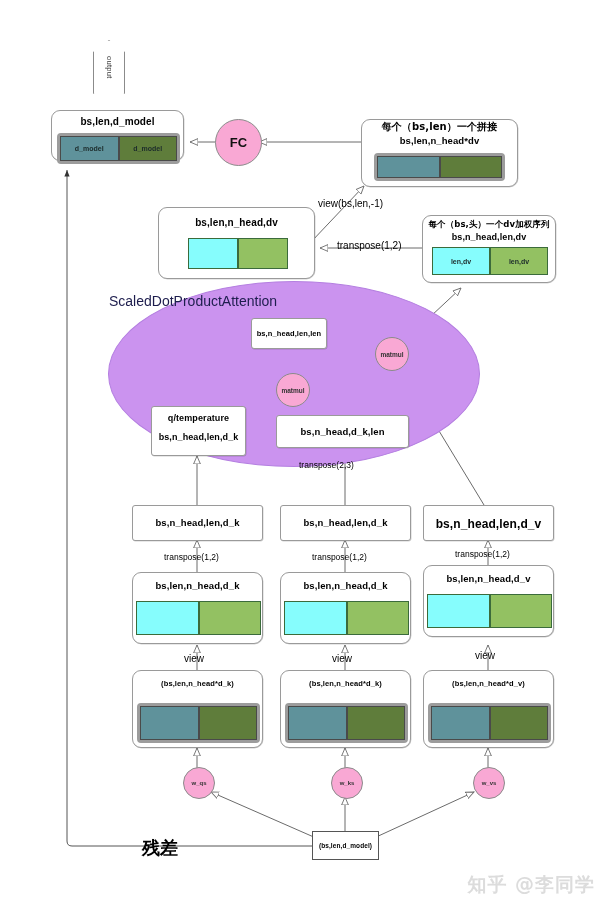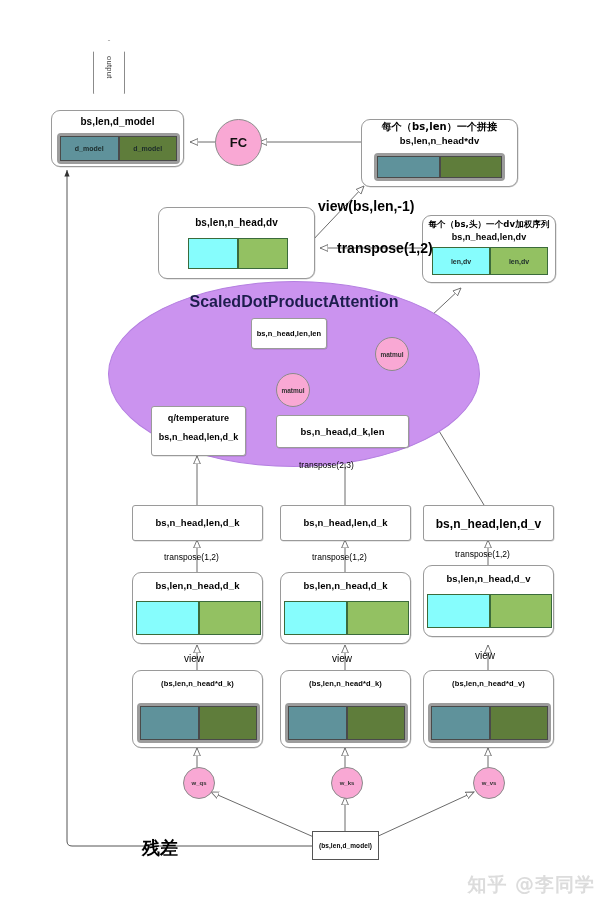--- a/index.html
+++ b/index.html
@@ -40,32 +40,32 @@
   .olive{background:#5f7d3b;}
   .cyan{background:#86fdfd;}
   .ltgreen{background:#93c162;}
 
   
   .ellipse{
     position:absolute;border-radius:50%;
     background:#cb93ef;border:1px solid #b47fe0;
   }
   .ellipse-title{
-    position:absolute;width:100%;text-align:center;top:11px;
-    font-weight:bold;font-size:16px;color:#1d1d4d;
+    position:absolute;width:100%;top:11px;
+    font-weight:normal;font-size:14px;color:#1d1d4d;
   }
 
   
   .circ{
     position:absolute;border-radius:50%;background:#f9a8d4;border:1px solid #8b8b8b;
     display:flex;align-items:center;justify-content:center;
     font-weight:bold;text-align:center;
   }
 
-  .lbl{position:absolute;font-size:14px;color:#000;white-space:nowrap;font-weight:bold;}
+  .lbl{position:absolute;font-size:10px;color:#000;white-space:nowrap;font-weight:normal;}
   .lbl.plain{font-weight:normal;font-size:8.5px;}
 
   
   .pent{
     position:absolute;background:#fff;border:1px solid #8b8b8b;
     clip-path:polygon(50% 0%,100% 22%,100% 100%,50% 80%,0% 100%,0% 22%);
   }
   .pent-inner{
     position:absolute;inset:0;display:flex;align-items:center;justify-content:center;
   }
@@ -150,21 +150,21 @@
       <line x1="430" y1="430" x2="398" y2="369" marker-end="url(#ah-open-p)"></line>
     </g>
   </svg>
 
   <div class="pent" style="left:93px;top:40px;width:30px;height:52px;">
     <div class="pent-inner">
       <span class="pent-text">output</span>
     </div>
   </div>
 
-  <div class="node card" style="left:51px;top:110px;width:133px;height:57px;">
+  <div class="node card" style="left:51px;top:110px;width:133px;height:51px;">
     <div class="title" style="font-size:10px;margin-top:5px;">bs,len,d_model</div>
     <div class="bar shadow" style="position:absolute;left:5px;top:22px;width:123px;height:31px;">
       <div class="teal" style="width:50%;">d_model</div>
       <div class="olive" style="width:50%;">d_model</div>
     </div>
   </div>
 
   <div class="circ" style="left:215px;top:119px;width:45px;height:45px;font-size:13px;">
     <span>FC</span>
   </div>

